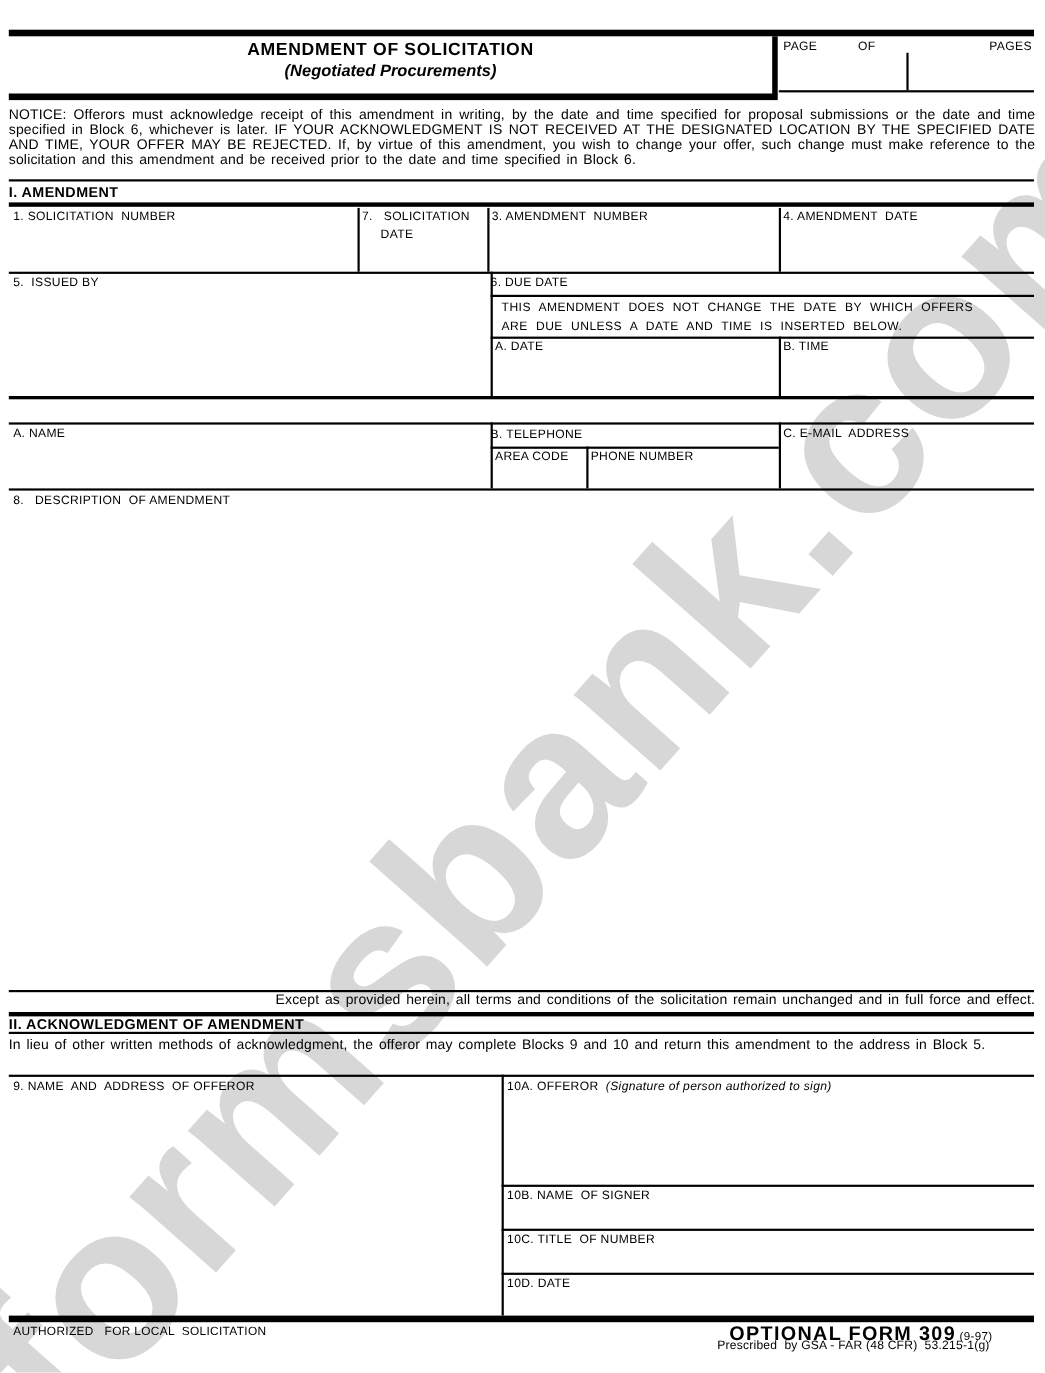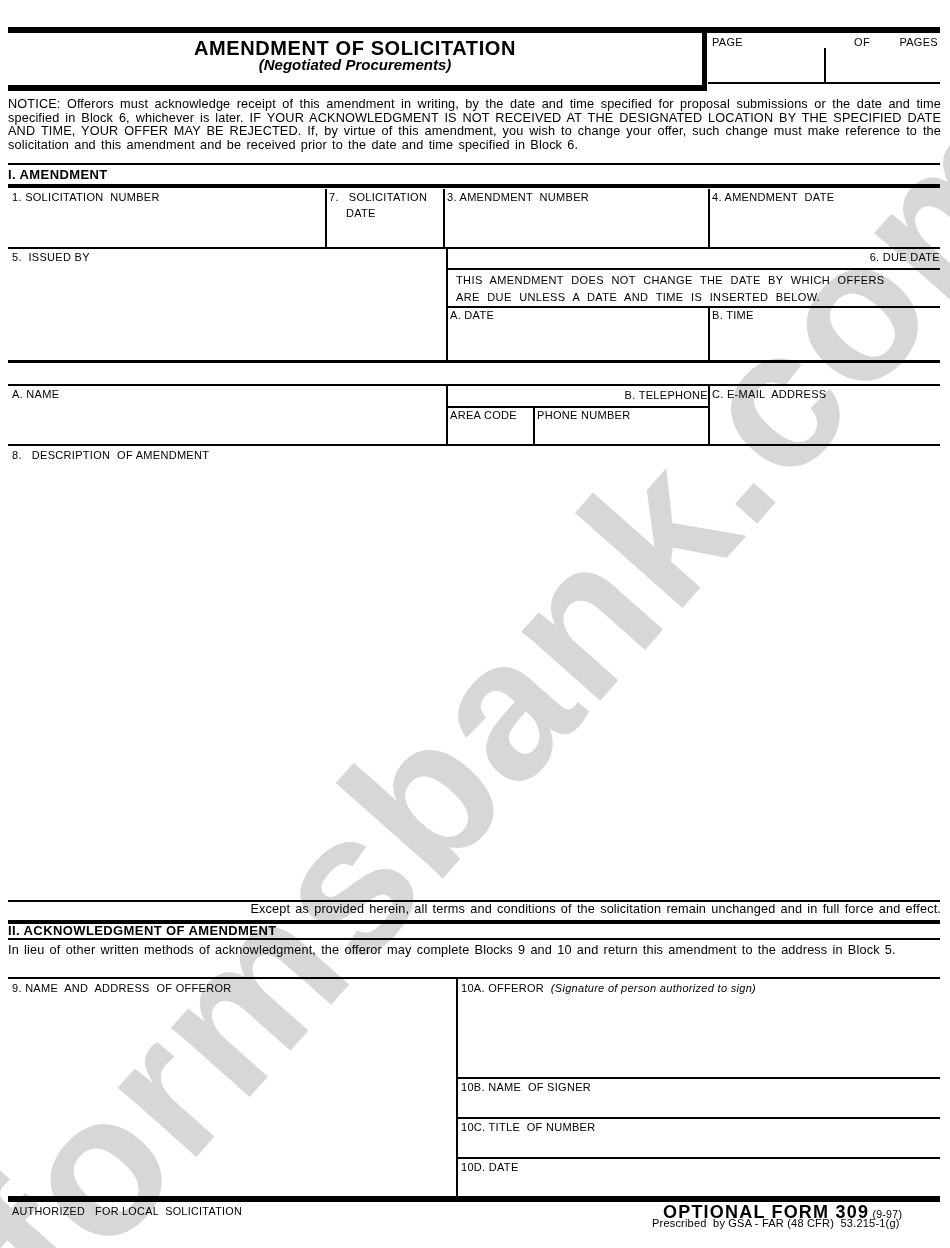--- a/index.html
+++ b/index.html
@@ -7,23 +7,23 @@
     position:relative; width:950px; height:1248px;
     background:#ffffff; color:#000;
     font-family:"Liberation Sans", sans-serif;
     overflow:hidden;
   }
   .hline { position:absolute; background:#000; height:1.5px; }
   .vline { position:absolute; background:#000; width:1.5px; }
   .bar   { position:absolute; background:#000; }
   .lbl { position:absolute; font-size:11px; letter-spacing:.3px; white-space:pre; line-height:12px; }
   .para { position:absolute; font-size:12.7px; line-height:13.5px; text-align:justify; letter-spacing:.15px; word-spacing:1.5px; }
-  .center { text-align:right; }
+  .center { text-align:left; }
   .i { font-style:italic; }
-  .title-txt { position:absolute; left:8px; top:37px; width:694px; text-align:center; font-size:20px; font-weight:bold; letter-spacing:.6px; }
+  .title-txt { position:absolute; left:8px; top:37px; width:694px; text-align:center; font-size:16px; font-weight:bold; letter-spacing:.6px; }
   .subtitle-txt { position:absolute; left:8px; top:56px; width:694px; text-align:center; font-size:15px; font-weight:bold; font-style:italic; }
   .sec-hdr { position:absolute; left:8px; width:932px; text-align:left; font-size:13px; font-weight:bold; letter-spacing:.4px; }
   .note-txt { position:absolute; font-size:11px; letter-spacing:.4px; word-spacing:4px; line-height:16.5px; }
   .watermark {
     position:absolute; left:-250px; top:545px; width:1520px; height:310px;
     line-height:310px; text-align:center;
     transform:rotate(-48.5deg);
     font-size:198px; font-weight:bold; letter-spacing:3px;
     color:#d7d7d7; user-select:none;
   }

